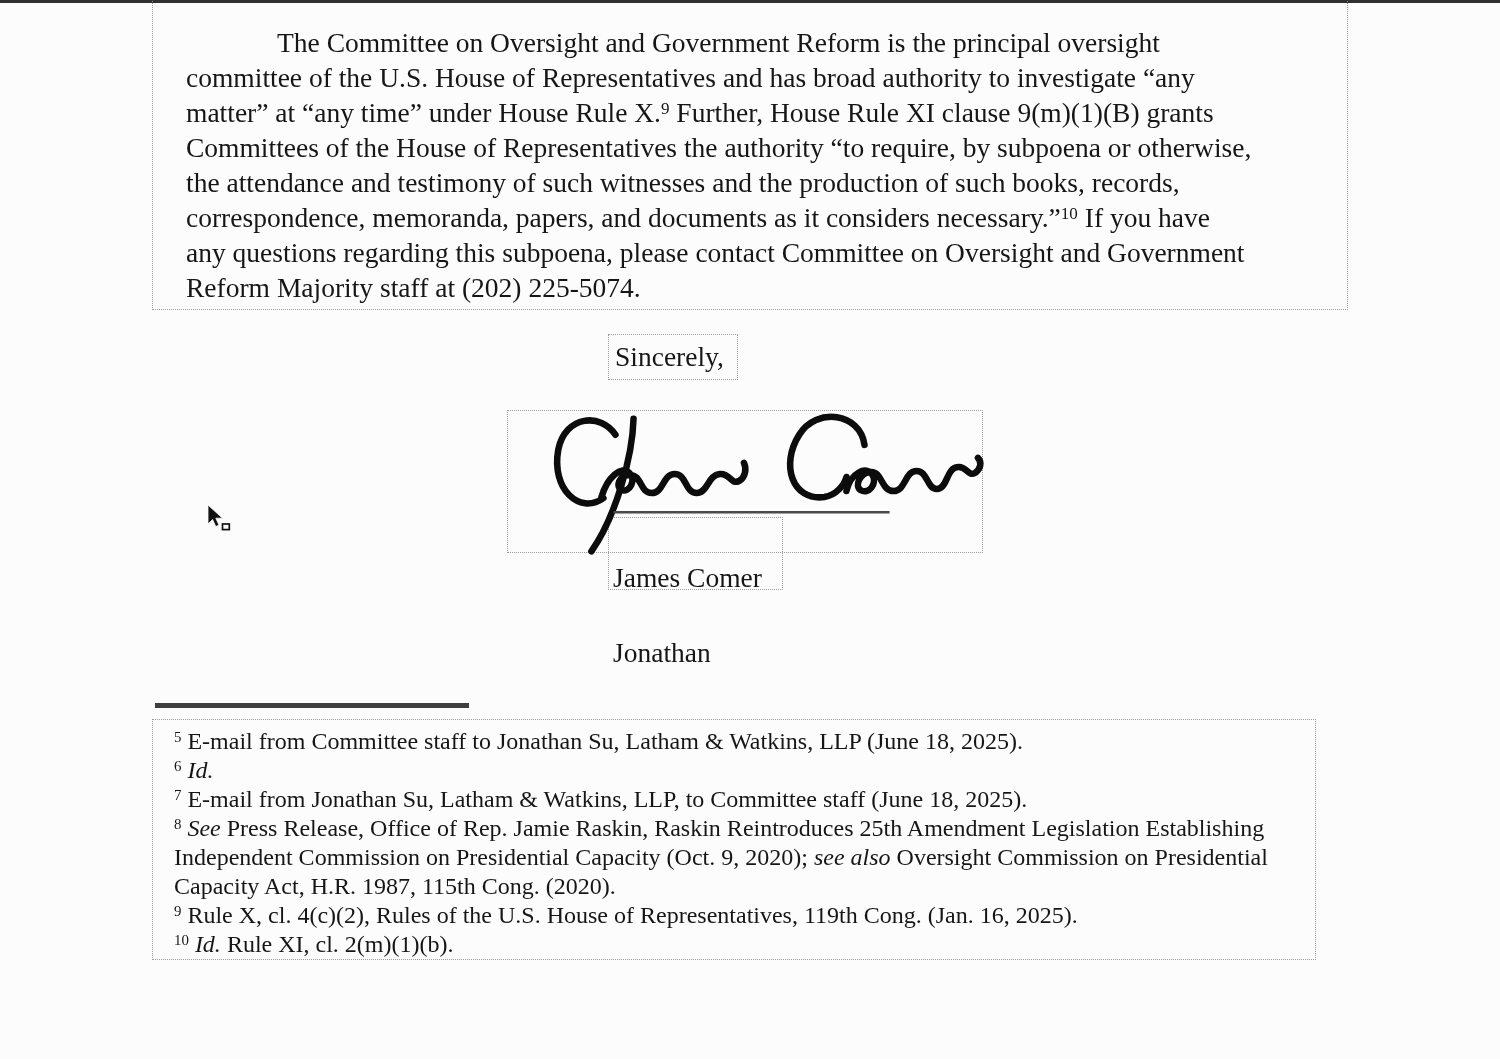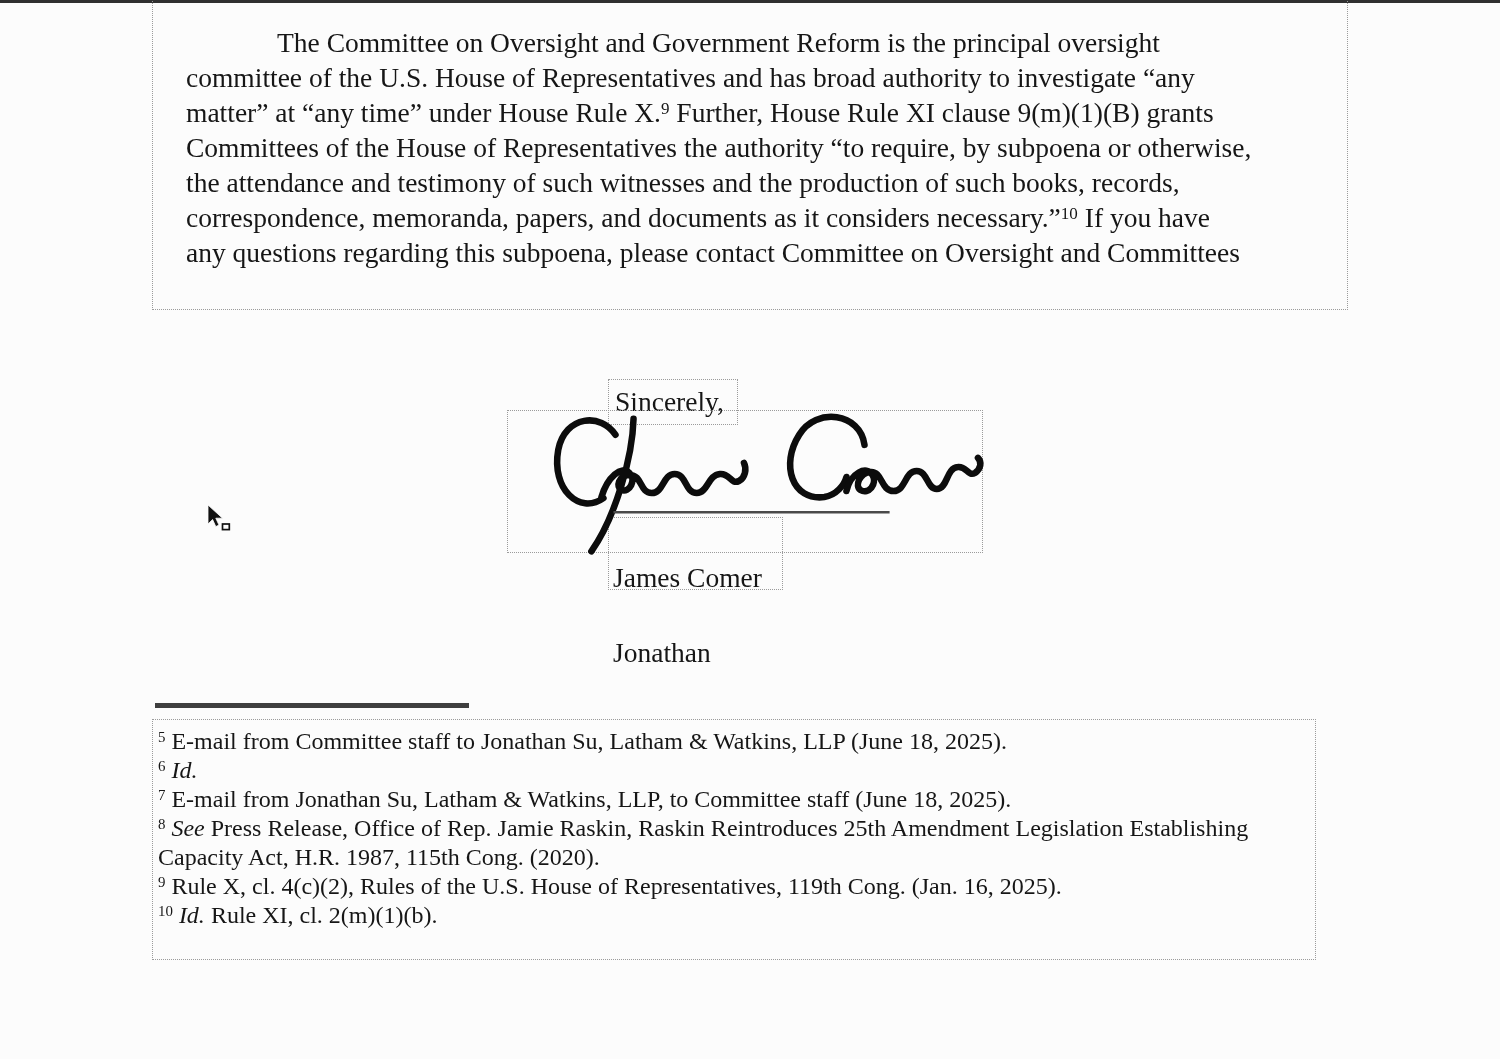--- a/index.html
+++ b/index.html
@@ -11,50 +11,51 @@
     font-family:"Liberation Serif","DejaVu Serif",serif;
   }
   .abs{position:absolute;box-sizing:border-box;}
   .dotted-box{border:1px dotted var(--box_border,#9b9b9b);background:transparent;}
   .top-rule{left:0;top:0;width:1500px;height:3px;background:var(--top_rule,#303030);}
   
   .para-box{left:152px;top:-14px;width:1196px;height:324px;padding:38px 4px 0 5px;}
   .para-box .text-line{font-size:27.5px;line-height:35px;white-space:pre;margin-left:28px;}
   .text-line.indented{text-indent:91px;}
   
-  .sincerely-box{left:608px;top:334px;width:130px;height:46px;padding:1px 0 0 6px;margin-top:45px;}
+  .sincerely-box{left:608px;top:334px;width:130px;height:46px;padding:1px 0 0 6px;}
   .sincerely-box .closing-text{font-size:27.5px;line-height:42px;white-space:pre;}
   
   .sig-box{left:507px;top:410px;width:476px;height:143px;}
   .sig-svg{left:503px;top:404px;width:482px;height:152px;z-index:3;pointer-events:none;}
   .name-box{left:608px;top:517px;width:175px;height:73px;padding:2px 0 0 4px;z-index:2;}
   .name-box .text-line{font-size:27.5px;line-height:35px;white-space:pre;margin-top:40px;}
   
   .footnote-rule{left:155px;top:703px;width:314px;height:5px;background:var(--footnote_rule,#3f3f3f);}
   .footnote-box{left:152px;top:719px;width:1164px;height:241px;padding:7px 4px 0 5px;}
-  .footnote-box .text-line{font-size:24px;line-height:29px;white-space:pre;}
+  .footnote-box .text-line{font-size:24px;line-height:29px;white-space:pre;margin-left:16px;}
   sup{font-size:0.62em;vertical-align:baseline;position:relative;top:-0.45em;line-height:0;}
   i{font-style:italic;}
   .cursor-svg{left:205px;top:504px;width:32px;height:32px;z-index:9;}
   .sig-stroke{fill:none;stroke:var(--signature_ink,#0c0c0c);stroke-width:6.5;stroke-linecap:round;stroke-linejoin:round;}
 </style>
 </head>
 <body style="--page_bg: #fcfcfc; --text: #161616; --box_border: #9b9b9b; --top_rule: #303030; --footnote_rule: #3f3f3f; --signature_ink: #0c0c0c;">
 
 <div class="abs top-rule"></div>
 
 <div class="abs dotted-box para-box">
   <div>
       <div class="text-line indented"><span>The Committee on Oversight and Government Reform is the principal oversight</span></div>
       <div class="text-line"><span>committee of the U.S. House of Representatives and has broad authority to investigate “any</span></div>
       <div class="text-line"><span>matter” at “any time” under House Rule X.</span><sup>9</sup><span> Further, House Rule XI clause 9(m)(1)(B) grants</span></div>
       <div class="text-line"><span>Committees of the House of Representatives the authority “to require, by subpoena or otherwise,</span></div>
       <div class="text-line"><span>the attendance and testimony of such witnesses and the production of such books, records,</span></div>
       <div class="text-line"><span>correspondence, memoranda, papers, and documents as it considers necessary.”</span><sup>10</sup><span> If you have</span></div>
-      <div class="text-line"><span>any questions regarding this subpoena, please contact Committee on Oversight and Committees</span></div>
+      <div class="text-line"><span>any questions regarding this subpoena, please contact Committee on Oversight and Government</span></div>
+      <div class="text-line"><span>Reform Majority staff at (202) 225-5074.</span></div>
     </div>
 </div>
 
 <div class="abs dotted-box sincerely-box">
   <div class="closing-text">Sincerely,</div>
 </div>
 
 <div class="abs dotted-box sig-box"></div>
 
 <svg class="abs sig-svg" viewBox="0 0 480 150" aria-hidden="true">
@@ -78,20 +79,21 @@
 </div>
 
 <div class="abs footnote-rule"></div>
 
 <div class="abs dotted-box footnote-box">
   <div>
       <div class="text-line"><sup>5</sup><span> E-mail from Committee staff to Jonathan Su, Latham &amp; Watkins, LLP (June 18, 2025).</span></div>
       <div class="text-line"><sup>6</sup><span> </span><i>Id.</i></div>
       <div class="text-line"><sup>7</sup><span> E-mail from Jonathan Su, Latham &amp; Watkins, LLP, to Committee staff (June 18, 2025).</span></div>
       <div class="text-line"><sup>8</sup><span> </span><i>See</i><span> Press Release, Office of Rep. Jamie Raskin, Raskin Reintroduces 25th Amendment Legislation Establishing</span></div>
+      <div class="text-line"><span>Independent Commission on Presidential Capacity (Oct. 9, 2020); </span><i>see also</i><span> Oversight Commission on Presidential</span></div>
       <div class="text-line"><span>Capacity Act, H.R. 1987, 115th Cong. (2020).</span></div>
       <div class="text-line"><sup>9</sup><span> Rule X, cl. 4(c)(2), Rules of the U.S. House of Representatives, 119th Cong. (Jan. 16, 2025).</span></div>
       <div class="text-line"><sup>10</sup><span> </span><i>Id.</i><span> Rule XI, cl. 2(m)(1)(b).</span></div>
     </div>
 </div>
 
 <svg class="abs cursor-svg" viewBox="0 0 32 32" aria-hidden="true">
   <path d="M3,1 L3,20 L7.6,15.5 L10.8,22.6 L14,21.1 L10.8,14.2 L17.5,14.2 Z" fill="#111" stroke="#fcfcfc" stroke-width="0.8"></path>
   <rect x="17.5" y="20" width="6.8" height="5.6" fill="none" stroke="#111" stroke-width="1.7"></rect>
 </svg>

